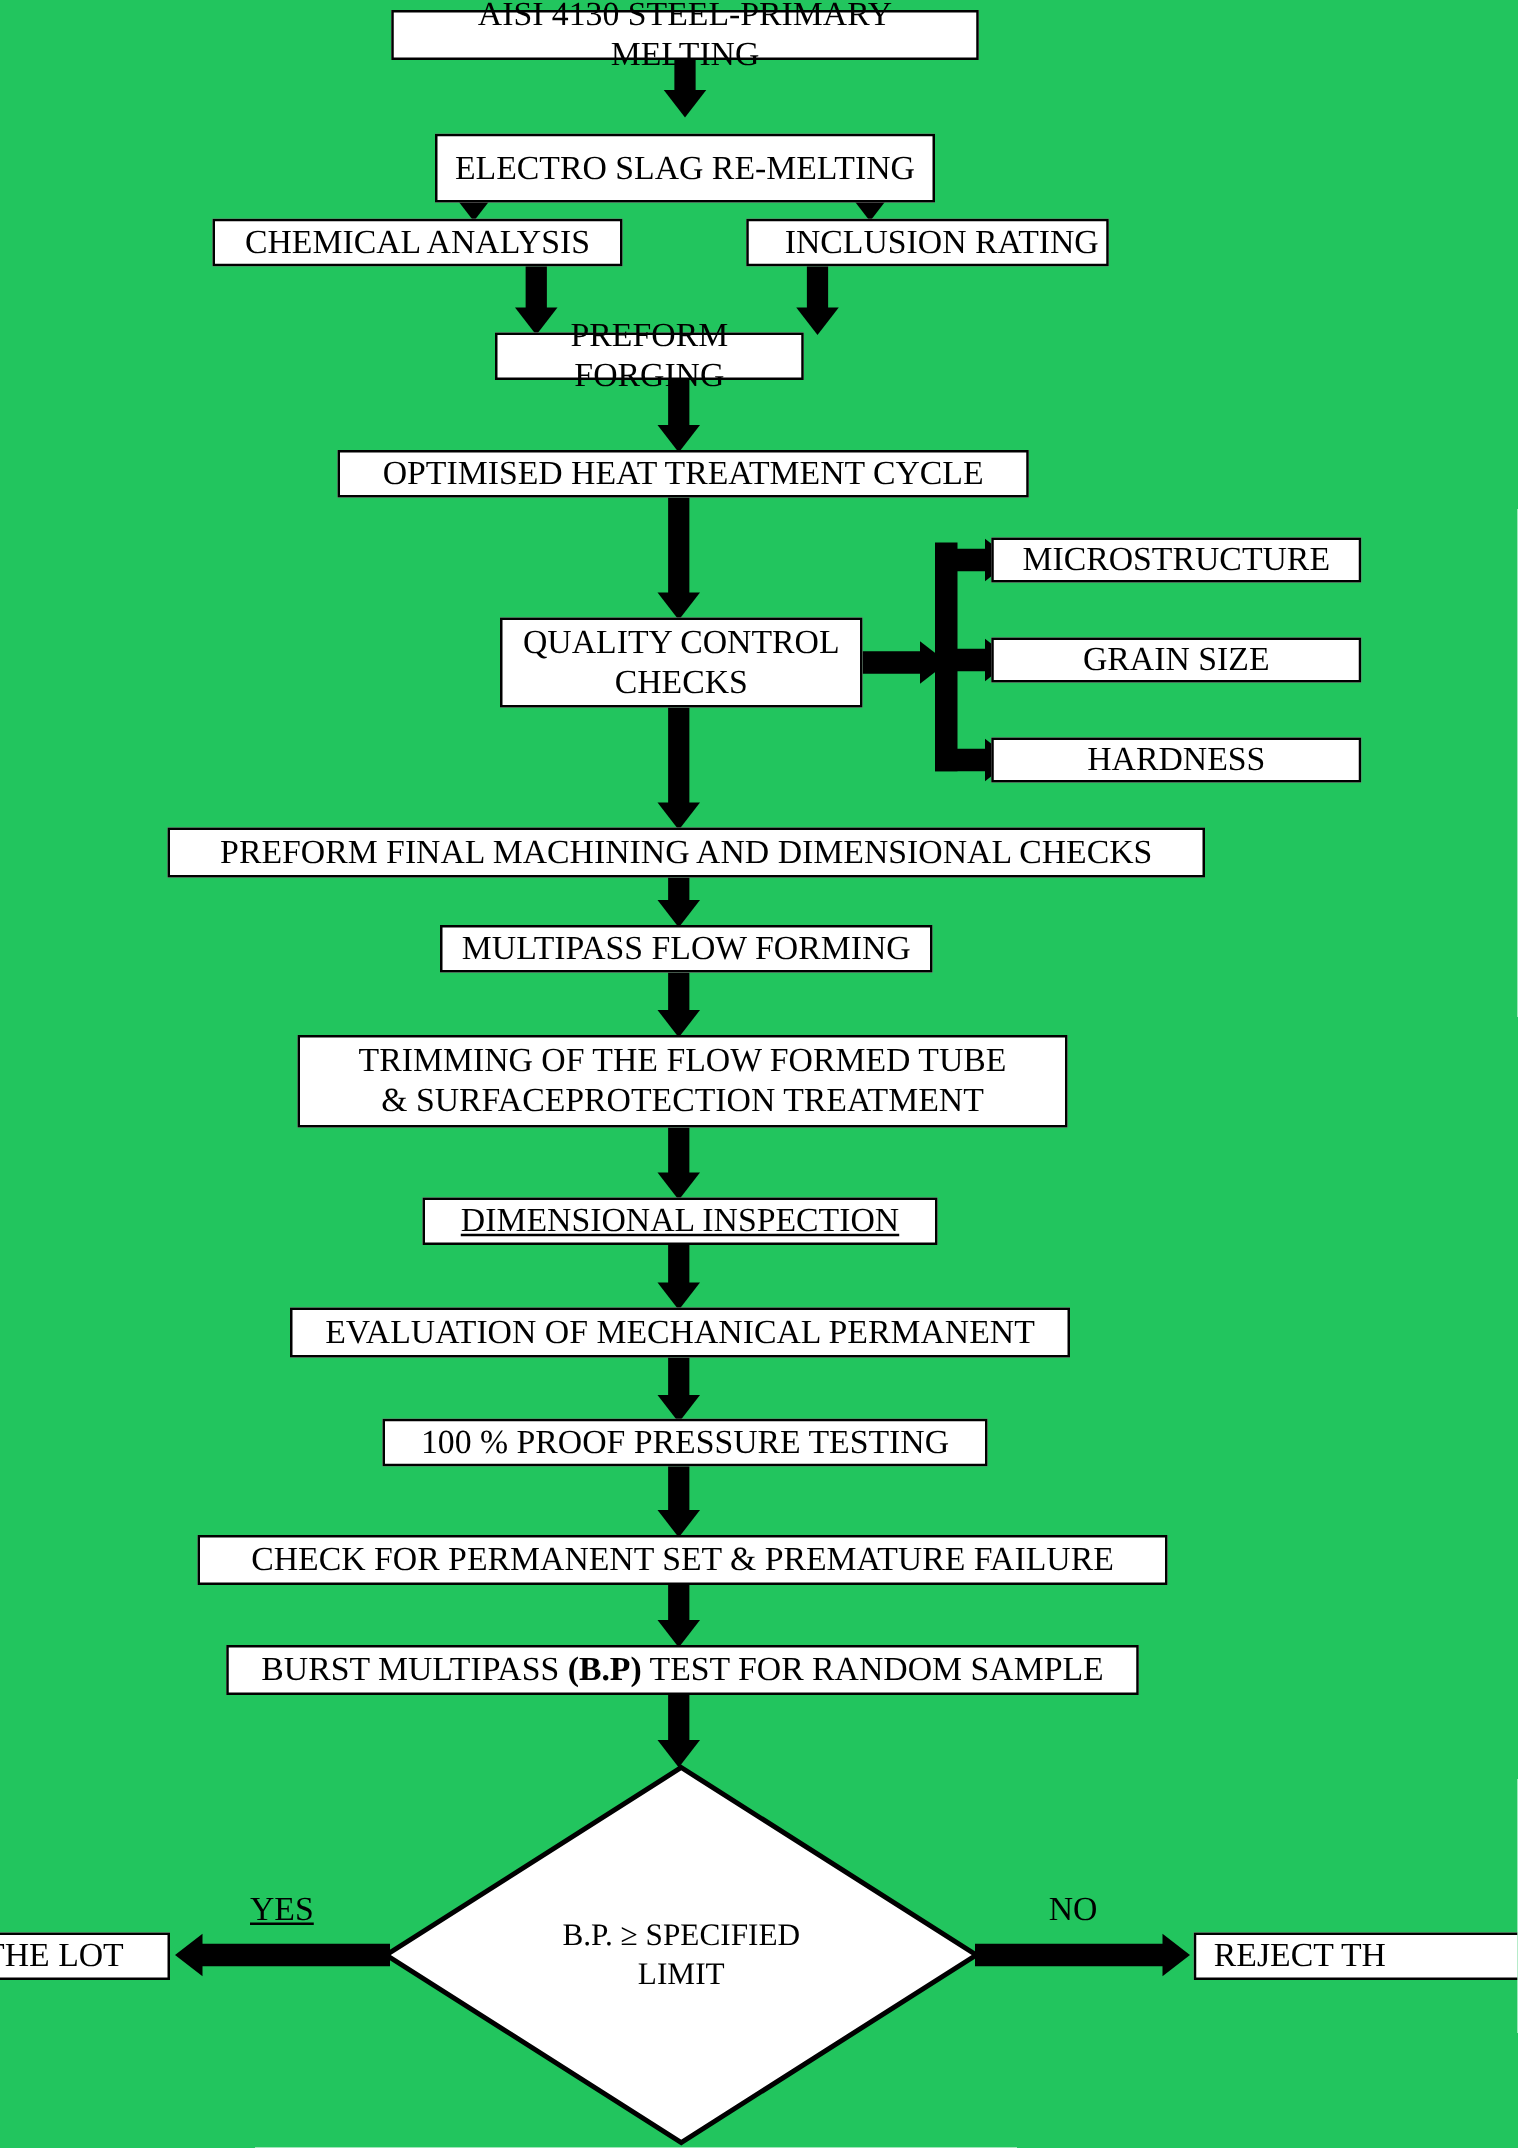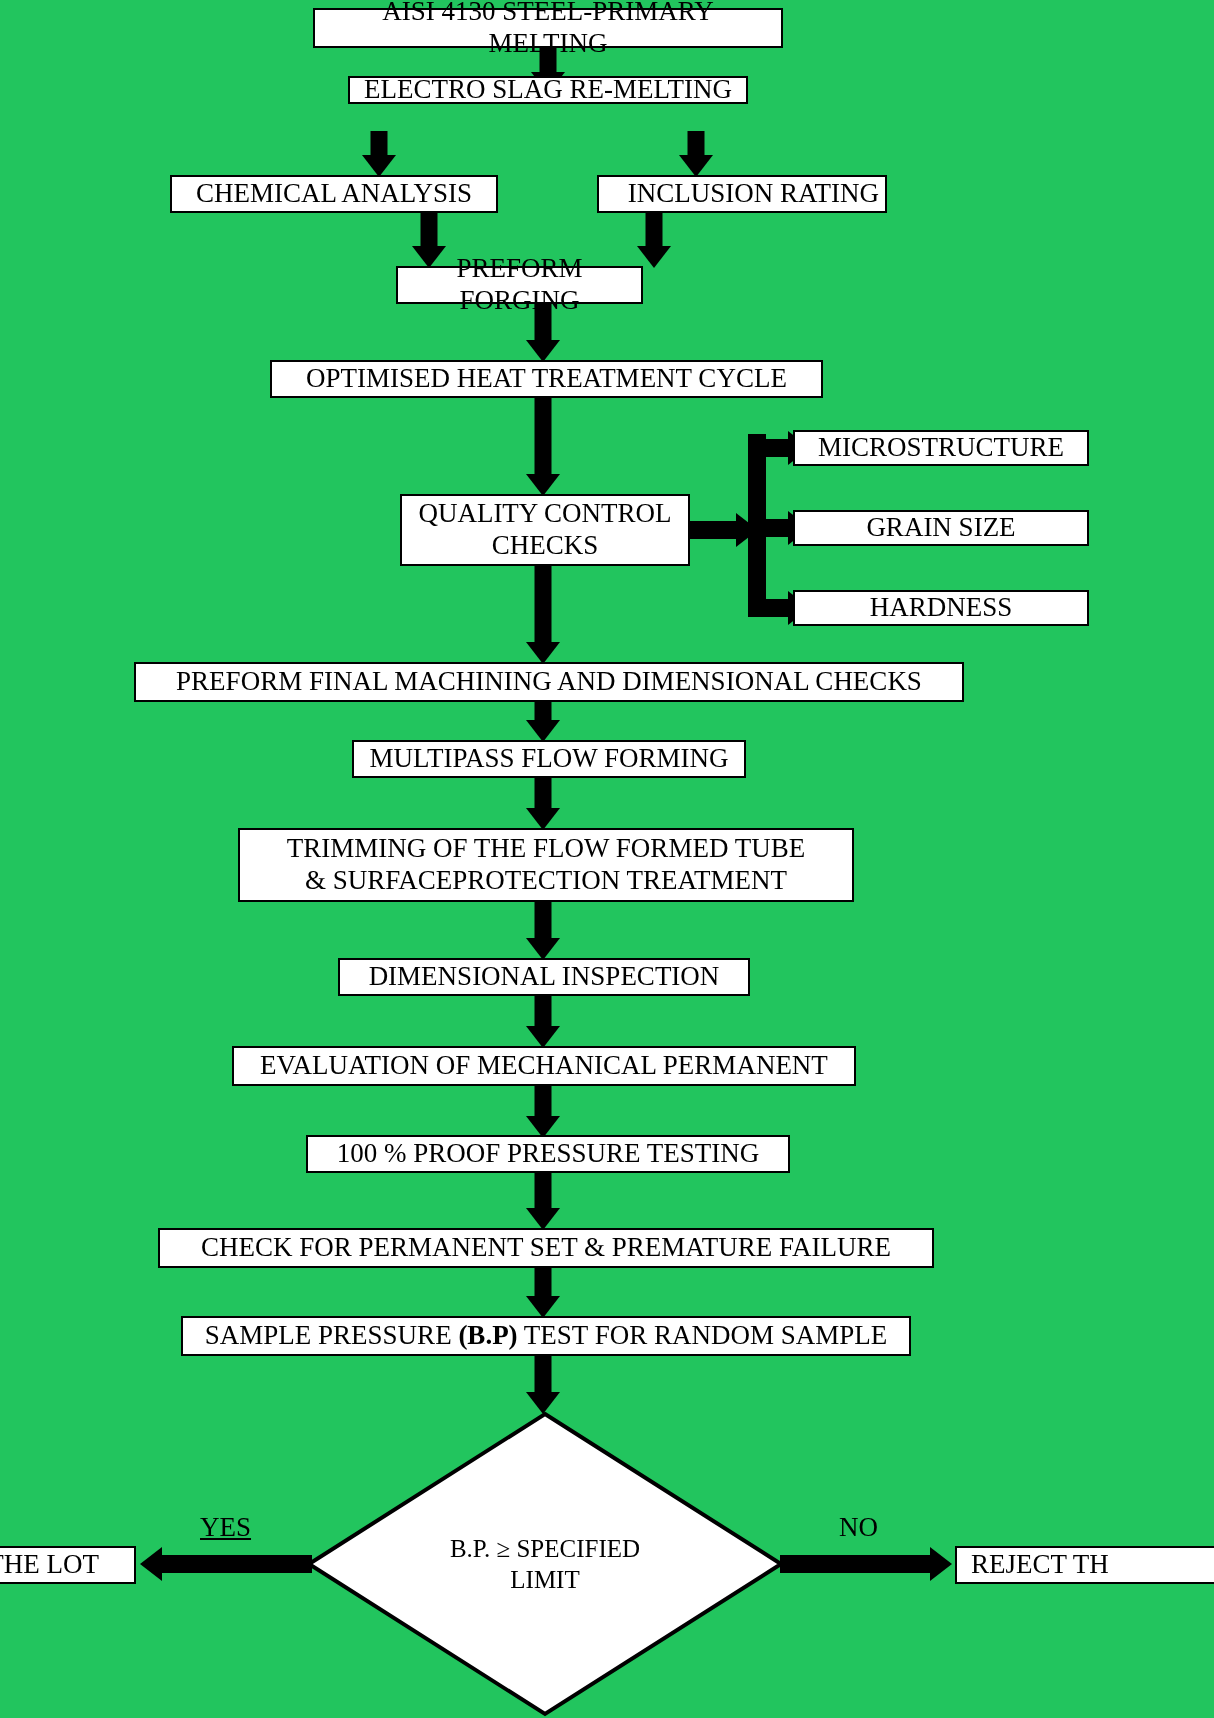--- a/index.html
+++ b/index.html
@@ -156,21 +156,21 @@
 
   <div class="node fs27" style="left:313px; top:8px; width:470px; height:40px;">
     <span class="label">AISI 4130 STEEL-PRIMARY MELTING</span>
   </div>
 
   <div class="arrow-down" style="left:528px; top:48px; width:40px; height:46px;">
     <div class="shaft" style="width:17px; height:26px;"></div>
     <div class="head"></div>
   </div>
 
-  <div class="node fs27" style="left:348px; top:76px; width:400px; height:28px;">
+  <div class="node fs27" style="left:348px; top:107px; width:400px; height:55px;">
     <span class="label">ELECTRO SLAG RE-MELTING</span>
   </div>
 
   <div class="arrow-down" style="left:359px; top:131px; width:40px; height:46px;">
     <div class="shaft" style="width:17px; height:26px;"></div>
     <div class="head"></div>
   </div>
 
   <div class="arrow-down" style="left:676px; top:131px; width:40px; height:46px;">
     <div class="shaft" style="width:17px; height:26px;"></div>
@@ -277,21 +277,21 @@
   <div class="node fs27" style="left:238px; top:828px; width:616px; height:74px;">
     <span class="label">TRIMMING OF THE FLOW FORMED TUBE
 &amp; SURFACEPROTECTION TREATMENT</span>
   </div>
 
   <div class="arrow-down" style="left:523px; top:902px; width:40px; height:58px;">
     <div class="shaft" style="width:17px; height:38px;"></div>
     <div class="head"></div>
   </div>
 
-  <div class="node fs27" style="left:338px; top:958px; width:412px; height:38px;">
+  <div class="node fs27" style="left:338px; top:958px; width:412px; height:38px;text-decoration:underline;">
     <span class="label">DIMENSIONAL INSPECTION</span>
   </div>
 
   <div class="arrow-down" style="left:523px; top:996px; width:40px; height:52px;">
     <div class="shaft" style="width:17px; height:32px;"></div>
     <div class="head"></div>
   </div>
 
   <div class="node fs27" style="left:232px; top:1046px; width:624px; height:40px;">
     <span class="label">EVALUATION OF MECHANICAL PERMANENT</span>
@@ -314,21 +314,21 @@
   <div class="node fs27" style="left:158px; top:1228px; width:776px; height:40px;">
     <span class="label">CHECK FOR PERMANENT SET &amp; PREMATURE FAILURE</span>
   </div>
 
   <div class="arrow-down" style="left:523px; top:1268px; width:40px; height:50px;">
     <div class="shaft" style="width:17px; height:30px;"></div>
     <div class="head"></div>
   </div>
 
   <div class="node fs27" style="left:181px; top:1316px; width:730px; height:40px;">
-    <span class="label"><span>SAMPLE PRESSURE </span><span class="bold-inline">(B.P)</span><span> TEST FOR RANDOM SAMPLE</span></span>
+    <span class="label"><span>BURST MULTIPASS </span><span class="bold-inline">(B.P)</span><span> TEST FOR RANDOM SAMPLE</span></span>
   </div>
 
   <div class="arrow-down" style="left:523px; top:1356px; width:40px; height:58px;">
     <div class="shaft" style="width:17px; height:38px;"></div>
     <div class="head"></div>
   </div>
 
   <div class="diamond-wrap" style="left:306px; top:1411px; width:478px; height:306px;">
     <svg width="478" height="306" viewBox="0 0 478 306" aria-hidden="true">
       <polygon points="239,3 475,153 239,303 3,153" fill="#ffffff" stroke="#000000" stroke-width="4"></polygon>

